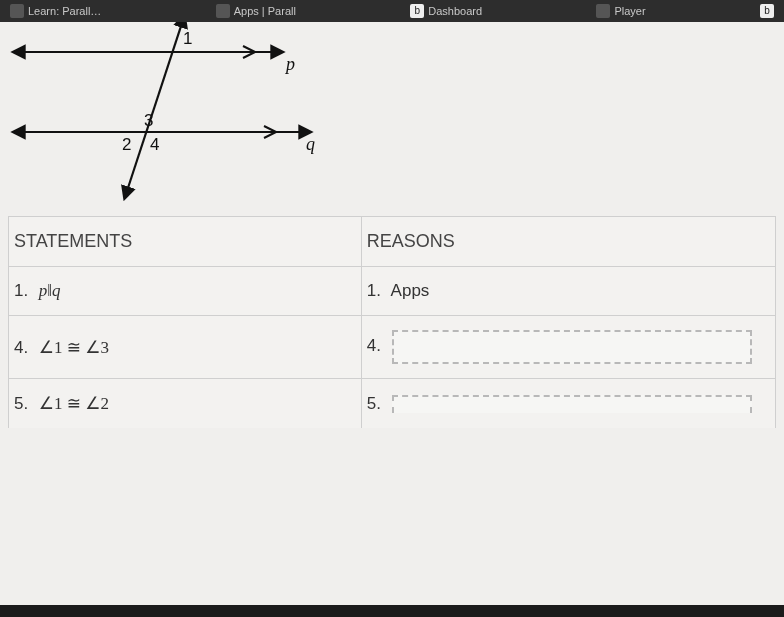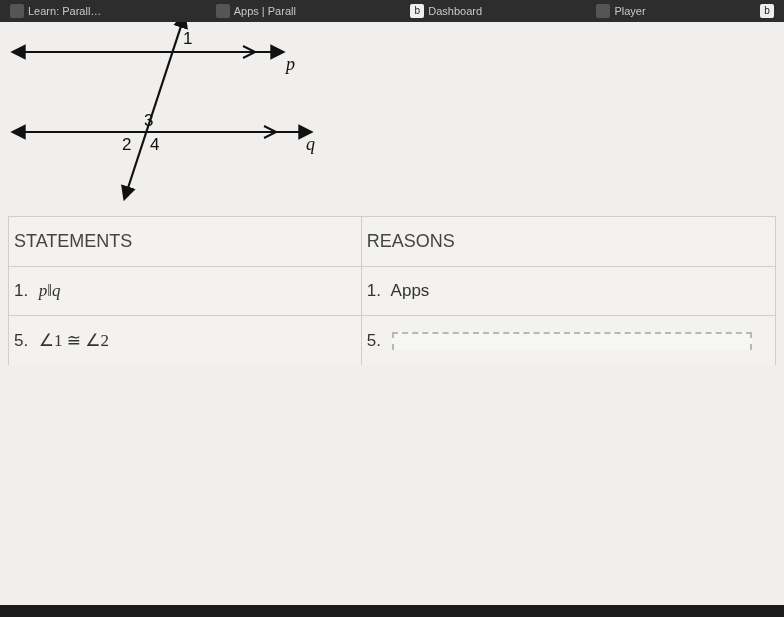--- a/index.html
+++ b/index.html
@@ -146,20 +146,30 @@
         <span class="mathser">p</span><span class="mathser up">‖</span><span class="mathser">q</span>
       </td>
       <td>
         <span class="row-label">1.</span>
         <span>Apps</span>
       </td>
     </tr>
 
 
 
+    <tr>
+      <td>
+        <span class="row-label">4.</span>
+        <span class="mathser up">∠1</span><span class="mathser up"> ≅ </span><span class="mathser up">∠3</span>
+      </td>
+      <td>
+        <span class="row-label">4.</span>
+        <span class="blank short"></span>
+      </td>
+    </tr>
 
     <tr>
       <td style="border-bottom:none;margin-left:36px;">
         <span class="row-label">5.</span>
         <span class="mathser up">∠1</span><span class="mathser up"> ≅ </span><span class="mathser up">∠2</span>
       </td>
       <td style="border-bottom:none;">
         <span class="row-label">5.</span>
         <span class="blank short" style="height:18px;border-bottom:none;"></span>
       </td>

